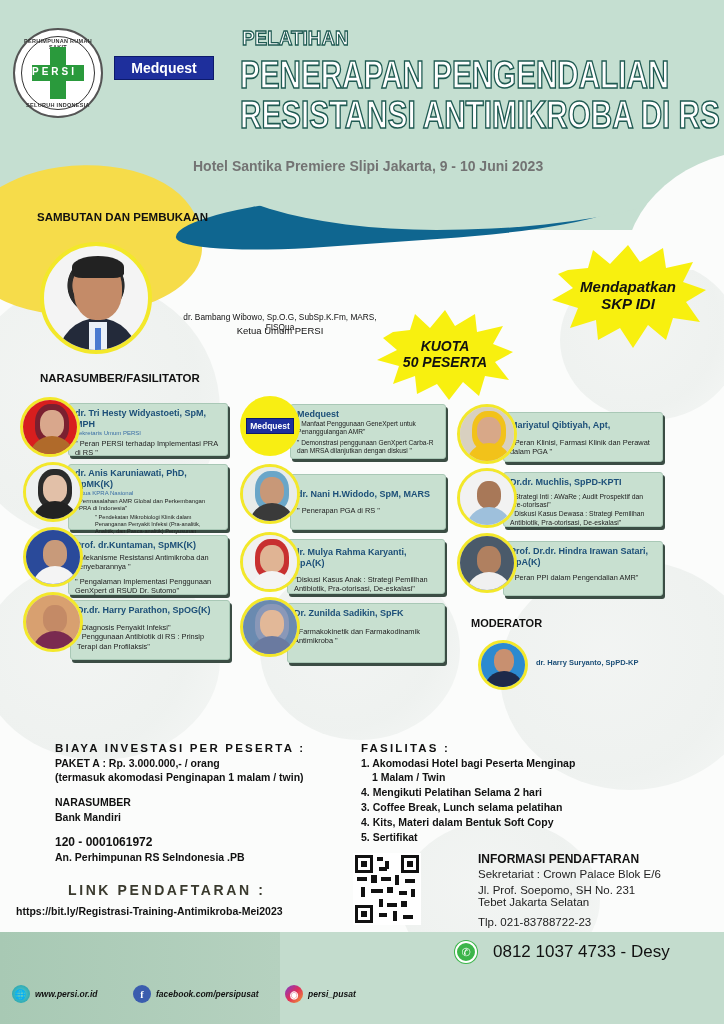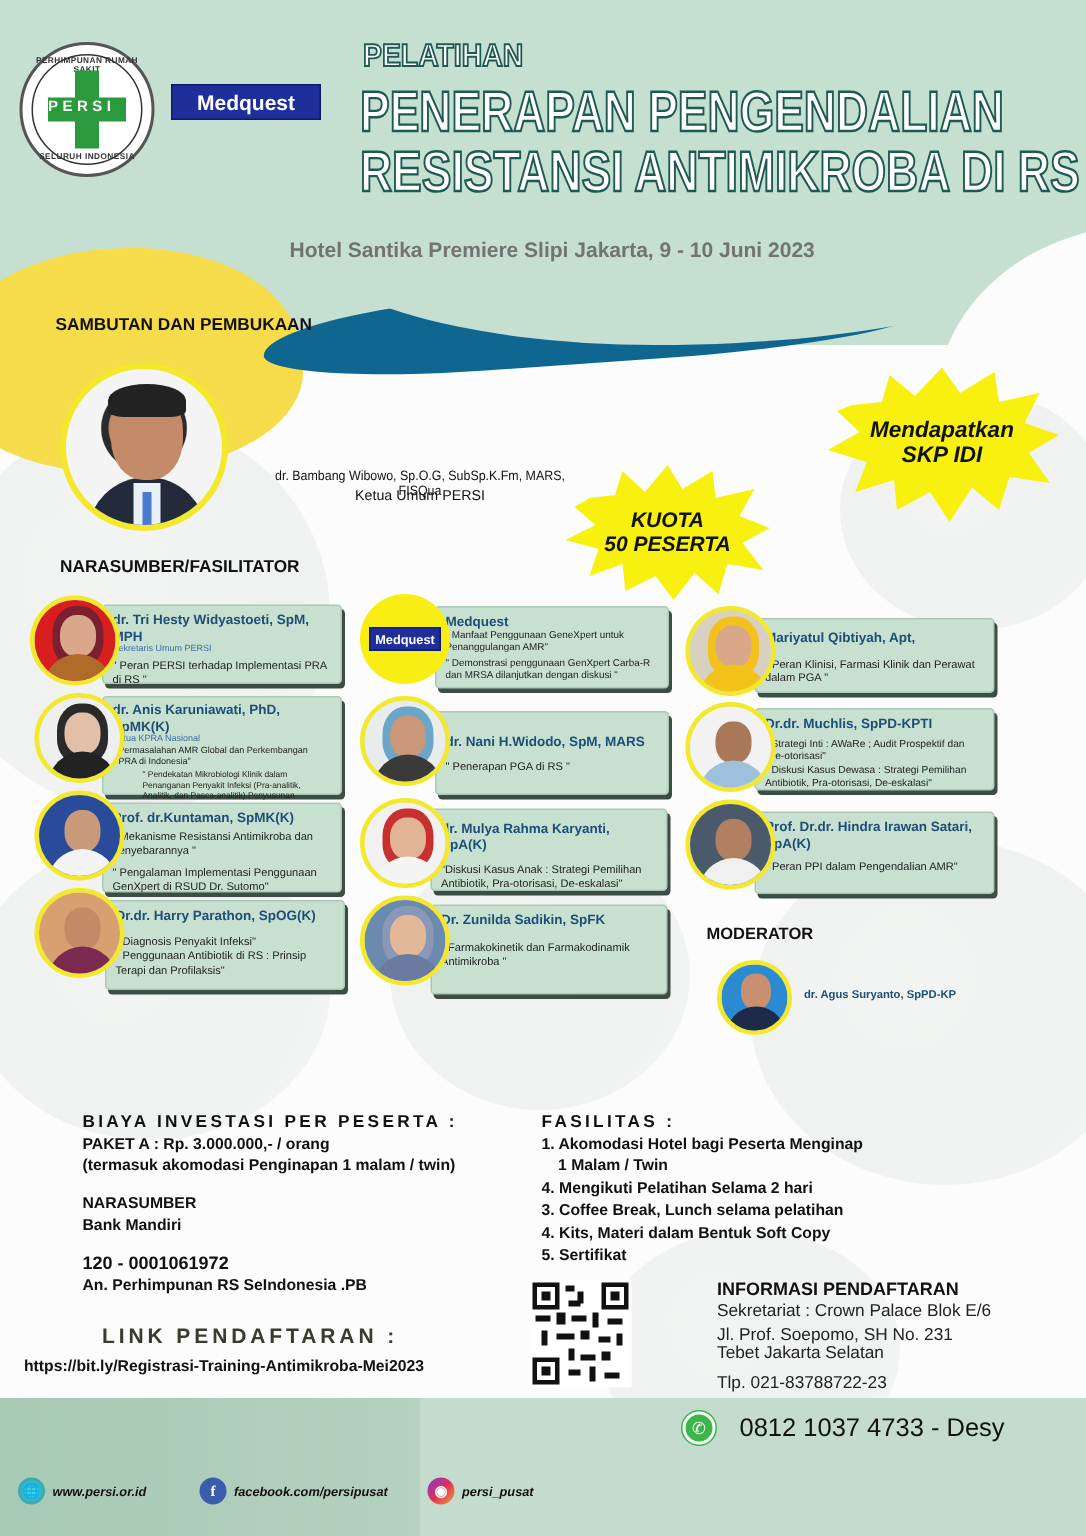--- a/index.html
+++ b/index.html
@@ -289,21 +289,21 @@
     <div class="av-head" style="background:#b08060;"></div>
     <div class="av-body" style="background:#f0f0f0;"></div>
   </div>
 
   <div class="section-head" style="left:471px;top:617px;font-size:11px;">MODERATOR</div>
   <div class="avatar" style="left:478px;top:640px;width:50px;height:50px;">
     <div class="av-bg" style="background:#2c8ad0;"></div>
     <div class="av-head" style="left:13px;top:6px;width:20px;height:24px;background:#c89070;"></div>
     <div class="av-body" style="left:3px;top:28px;width:40px;height:24px;background:#1e2a4a;"></div>
   </div>
-  <div class="mod-name">dr. Agus Suryanto, SpPD-KP</div>
+  <div class="mod-name">dr. Harry Suryanto, SpPD-KP</div>
 
   <div class="fee-title">BIAYA INVESTASI PER PESERTA :</div>
   <div class="info-line" style="left:55px;top:757px;">PAKET A : Rp. 3.000.000,- / orang</div>
   <div class="info-line" style="left:55px;top:771px;">(termasuk akomodasi Penginapan 1 malam / twin)</div>
   <div class="info-line" style="left:55px;top:796px;">NARASUMBER</div>
   <div class="info-line" style="left:55px;top:811px;">Bank Mandiri</div>
   <div class="info-line" style="left:55px;top:835px;font-size:12px;">120 - 0001061972</div>
   <div class="info-line" style="left:55px;top:851px;">An. Perhimpunan RS SeIndonesia .PB</div>
 
   <div class="fas-title">FASILITAS :</div>

